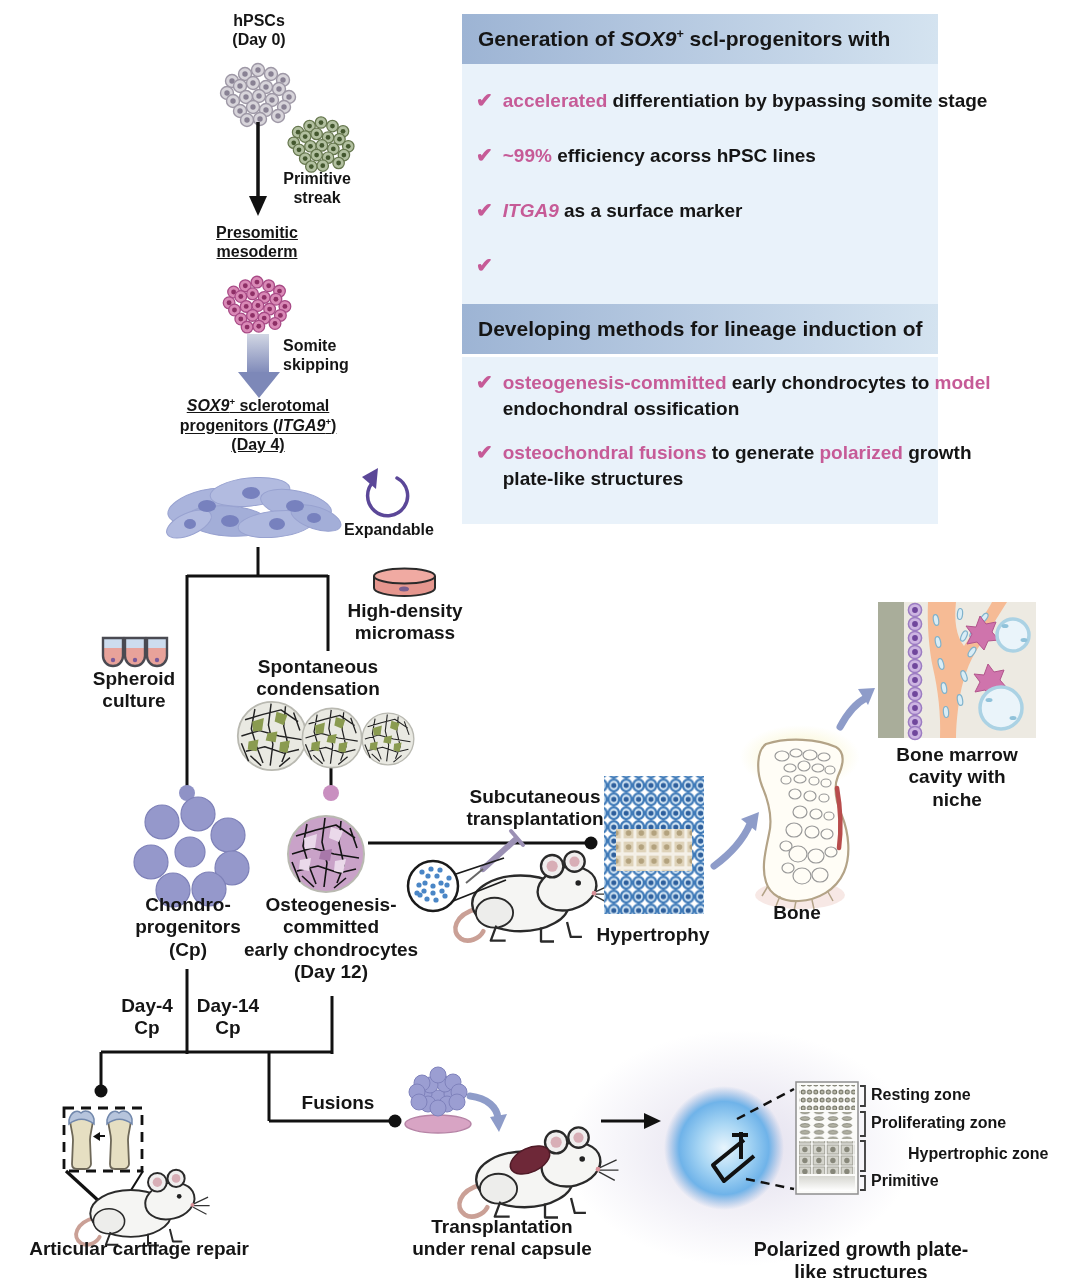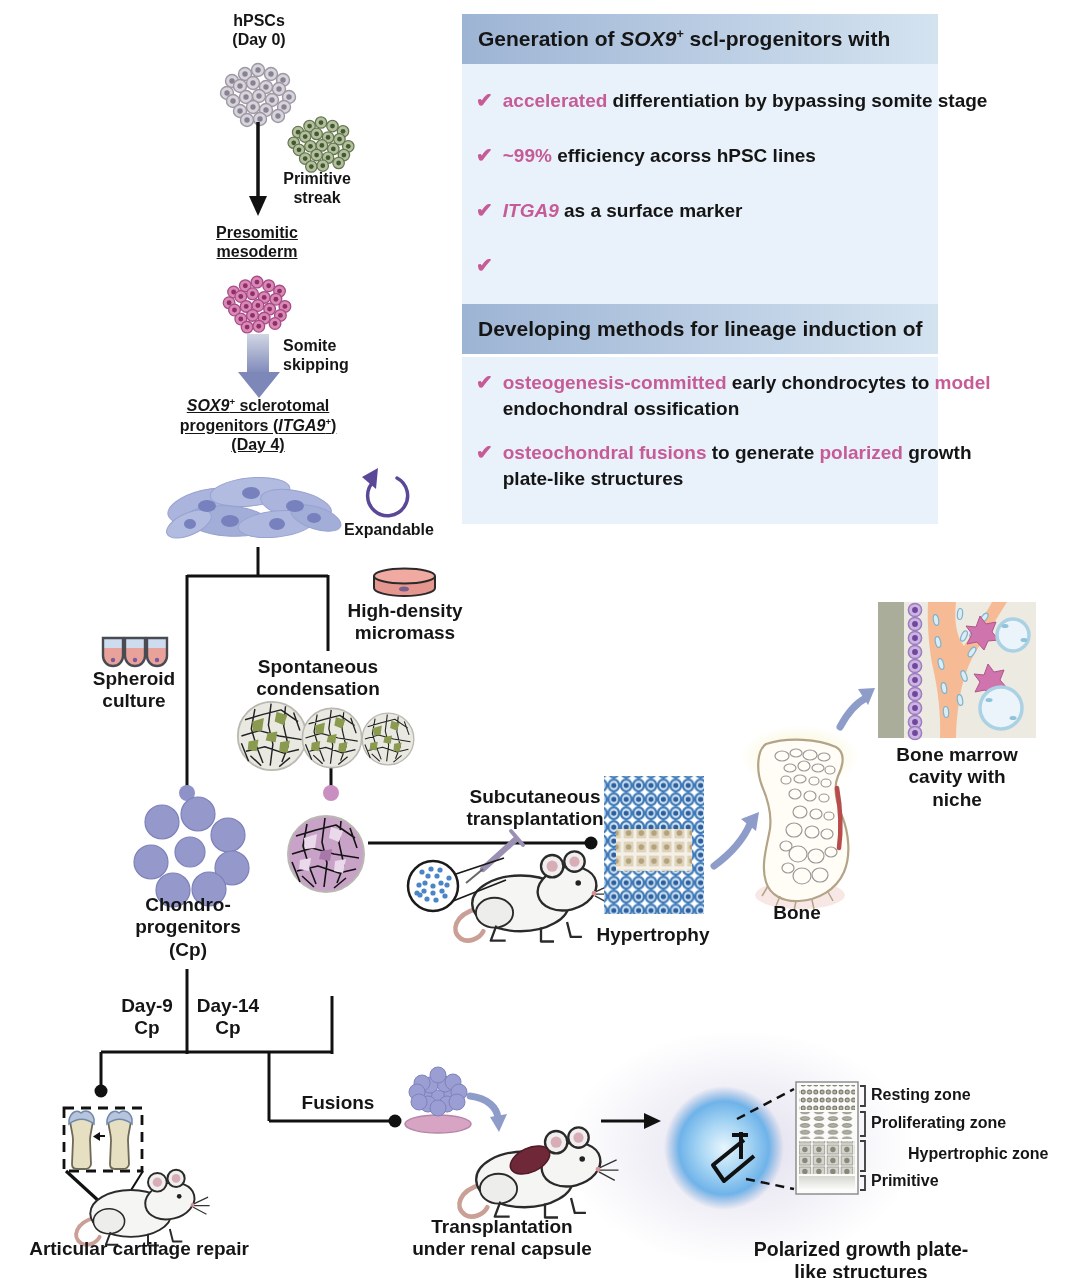--- a/index.html
+++ b/index.html
@@ -529,27 +529,31 @@
 <div class="lbl fs20" style="left:389px;top:521px;">Expandable</div>
 <div class="lbl" style="left:134px;top:668px;">Spheroid
 culture</div>
 <div class="lbl" style="left:405px;top:600px;">High-density
 micromass</div>
 <div class="lbl" style="left:318px;top:656px;">Spontaneous
 condensation</div>
 <div class="lbl" style="left:188px;top:894px;">Chondro-
 progenitors
 (Cp)</div>
+<div class="lbl" style="left:331px;top:894px;">Osteogenesis-
+committed
+early chondrocytes
+(Day 12)</div>
 <div class="lbl" style="left:487px;top:786px;margin-left:48px;">Subcutaneous
 transplantation</div>
 <div class="lbl" style="left:653px;top:924px;">Hypertrophy</div>
 <div class="lbl" style="left:797px;top:902px;">Bone</div>
 <div class="lbl" style="left:957px;top:744px;">Bone marrow
 cavity with niche</div>
-<div class="lbl" style="left:147px;top:995px;">Day-9
+<div class="lbl" style="left:147px;top:995px;">Day-4
 Cp</div>
 <div class="lbl" style="left:228px;top:995px;">Day-14
 Cp</div>
 <div class="lbl" style="left:338px;top:1092px;">Fusions</div>
 <div class="lbl" style="left:139px;top:1238px;">Articular cartilage repair</div>
 <div class="lbl" style="left:502px;top:1216px;">Transplantation
 under renal capsule</div>
 <div class="lbl lbl-left fs20" style="left:871px;top:1086px;">Resting zone</div>
 <div class="lbl lbl-left fs20" style="left:871px;top:1114px;">Proliferating zone</div>
 <div class="lbl lbl-left fs20" style="left:908px;top:1145px;">Hypertrophic zone</div>

